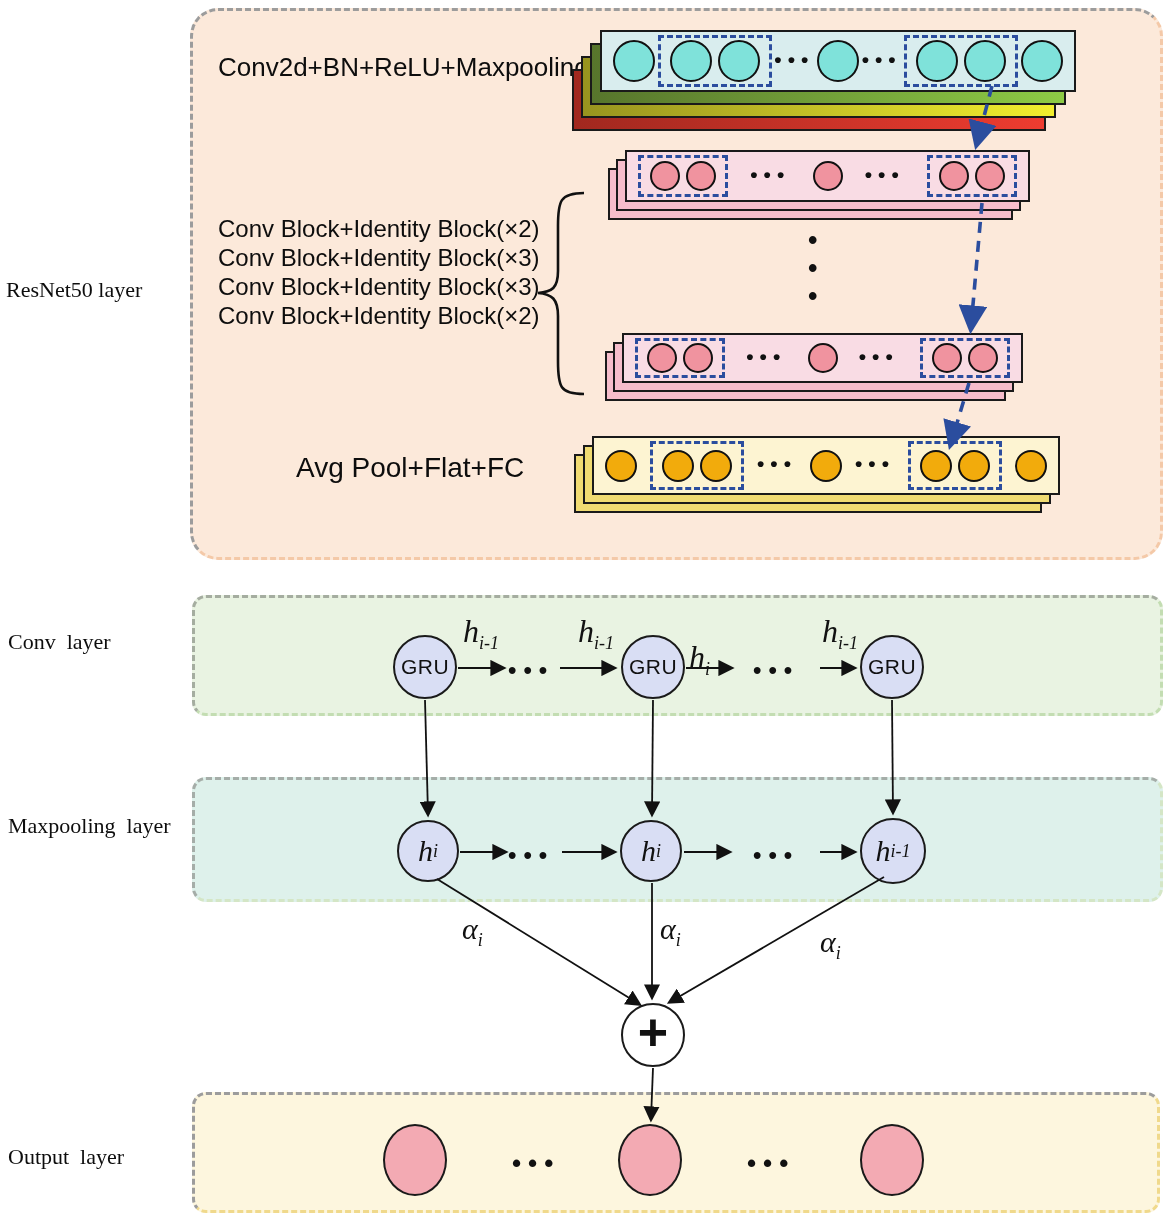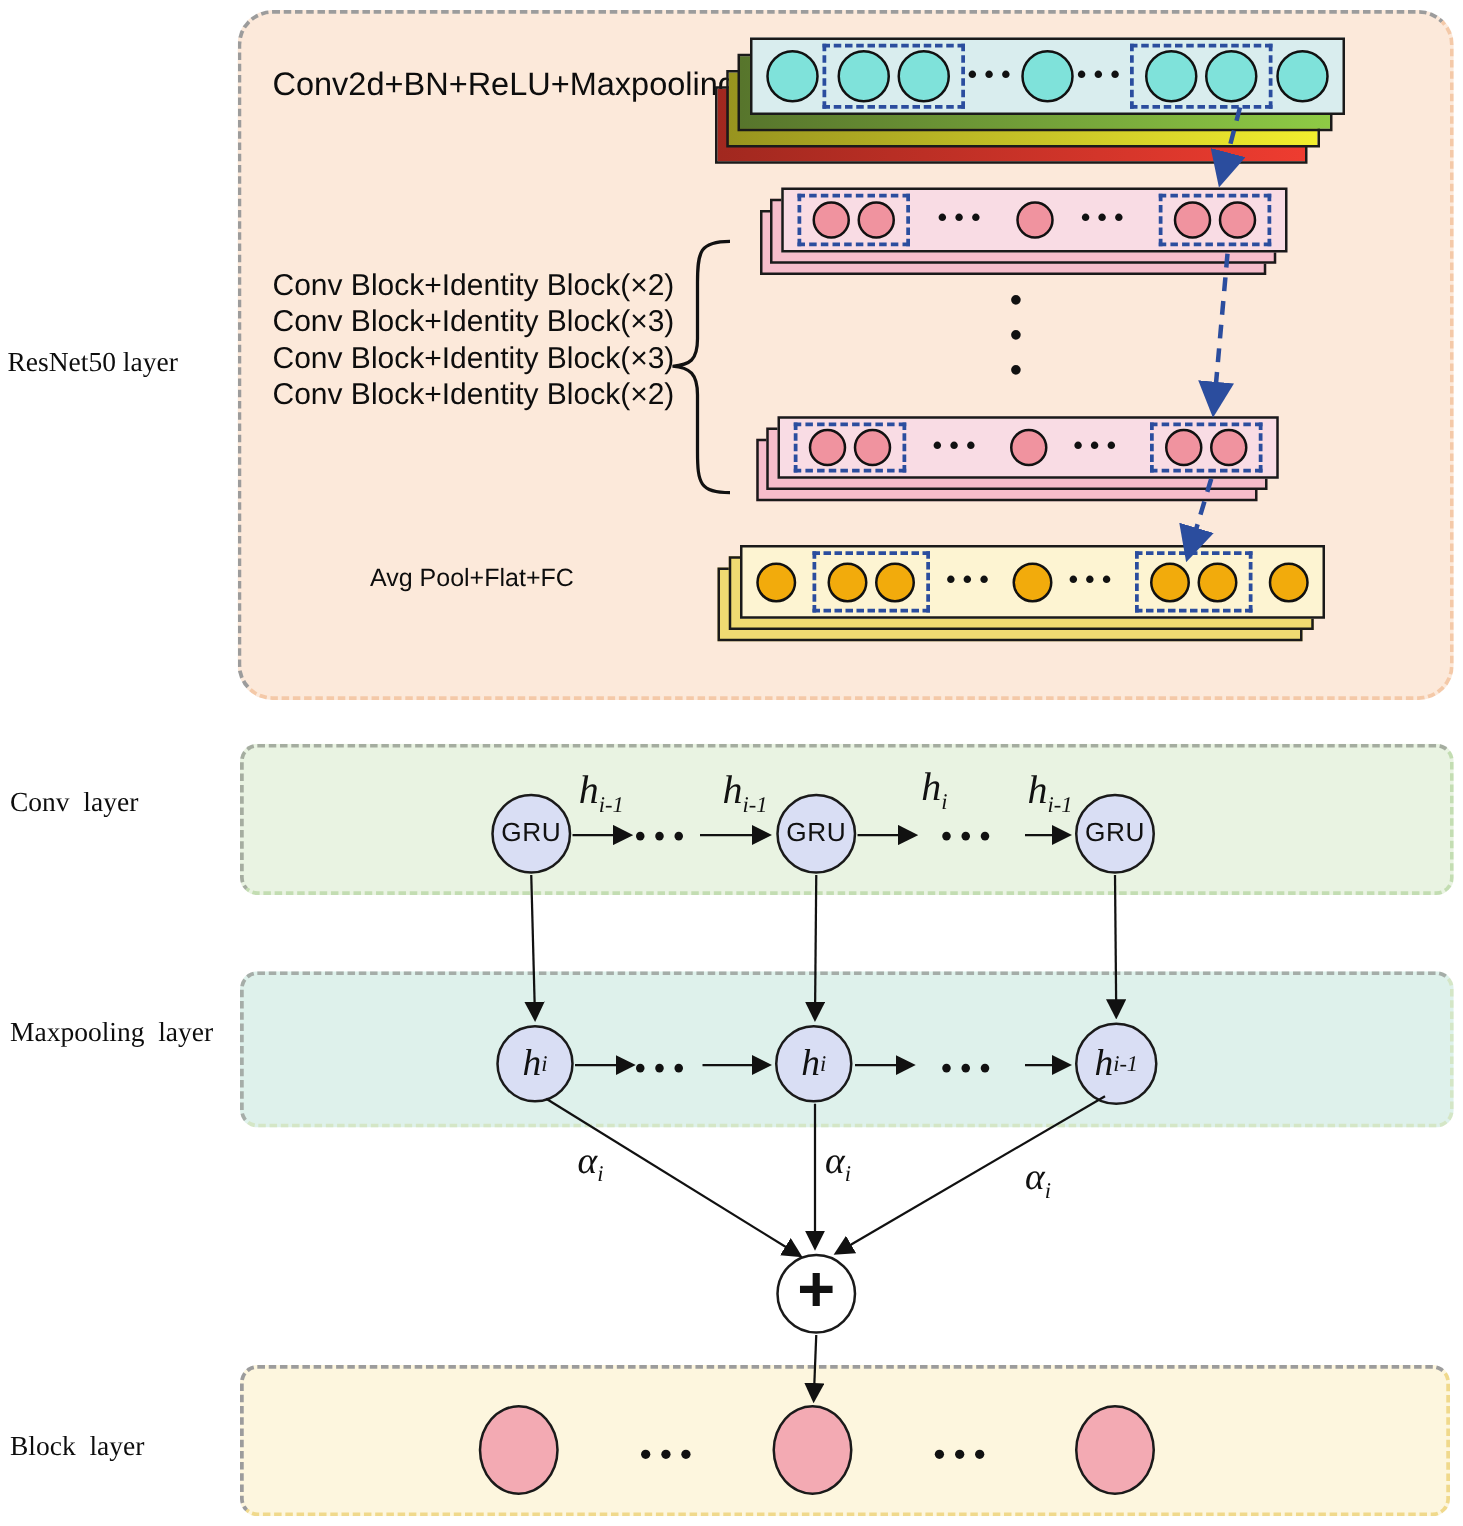--- a/index.html
+++ b/index.html
@@ -12,21 +12,21 @@
   #bigru-box{left:192px;top:595px;width:971px;height:121px;border-radius:14px;
     background:#e9f3e2;border-color:#a5ada0 #c3ddb2 #c3ddb2 #a5ada0;}
   #attention-box{left:192px;top:777px;width:971px;height:125px;border-radius:14px;
     background:#def1eb;border-color:#a5ada8 #d4e6c6 #d4e6c6 #a5ada8;}
   #output-box{left:192px;top:1092px;width:968px;height:121px;border-radius:14px;
     background:#fdf6de;border-color:#9c9c9c #f0d98c #f0d98c #9c9c9c;}
   
   .side-label{position:absolute;font-family:"Liberation Serif", serif;font-size:22px;
     white-space:pre;color:#0d0d0d;}
   
-  .rn-text{position:absolute;font-size:20px;color:#0d0d0d;}
+  .rn-text{position:absolute;font-size:28px;color:#0d0d0d;}
   #conv2d-label{left:218px;top:52px;font-size:26px;}
   #block-labels{left:218px;top:214px;line-height:29px;font-size:24px;}
   #avg-label{left:296px;top:452px;}
   
   .sheet{position:absolute;border:2px solid #1a1a1a;box-sizing:border-box;}
   .bar{position:absolute;border:2px solid #1a1a1a;box-sizing:border-box;display:flex;
        align-items:center;justify-content:space-between;padding:0 11px;}
   #conv-bar{background:#d9edee;}
   .pink-bar{background:#f9dce4;}
   #fc-bar{background:#fdf4d2;}
@@ -58,21 +58,21 @@
 <div id="canvas">
 
   <div class="layer-box" id="resnet-box"></div>
   <div class="layer-box" id="bigru-box"></div>
   <div class="layer-box" id="attention-box"></div>
   <div class="layer-box" id="output-box"></div>
 
   <div class="side-label" style="left:6px;top:277px;">ResNet50 layer</div>
   <div class="side-label" style="left:8px;top:629px;">Conv  layer</div>
   <div class="side-label" style="left:8px;top:813px;">Maxpooling  layer</div>
-  <div class="side-label" style="left:8px;top:1144px;">Block  layer</div>
+  <div class="side-label" style="left:8px;top:1144px;">Output  layer</div>
 
   <div class="rn-text" id="conv2d-label">Conv2d+BN+ReLU+Maxpooling</div>
   <div class="rn-text" id="block-labels">
     <div>Conv Block+Identity Block(×2)</div>
     <div>Conv Block+Identity Block(×3)</div>
     <div>Conv Block+Identity Block(×3)</div>
     <div>Conv Block+Identity Block(×2)</div>
   </div>
   <div class="rn-text" id="avg-label">Avg Pool+Flat+FC</div>
 
@@ -146,21 +146,21 @@
       </span>
       <span class="bar-circle" style="width: 32px; height: 32px; background: rgb(242, 171, 12);"></span>
     </div>
 
   <div class="node gru-node" style="left:393px;top:635px;">GRU</div>
   <div class="node gru-node" style="left:621px;top:635px;">GRU</div>
   <div class="node gru-node" style="left:860px;top:635px;">GRU</div>
 
   <div class="h-label" style="left:463px;top:613px;"><span>h</span><sub>i-1</sub></div>
   <div class="h-label" style="left:578px;top:613px;"><span>h</span><sub>i-1</sub></div>
-  <div class="h-label" style="left:689px;top:611px;margin-left:48px;"><span>h</span><sub>i</sub></div>
+  <div class="h-label" style="left:689px;top:639px;"><span>h</span><sub>i</sub></div>
   <div class="h-label" style="left:822px;top:613px;"><span>h</span><sub>i-1</sub></div>
 
   <div class="row-dots" style="left:508px;top:658px;">•••</div>
   <div class="row-dots" style="left:753px;top:658px;">•••</div>
 
   <div class="node h-node" style="left:397px;top:820px;">
       <span>h</span>
       <sub>i</sub>
     </div>
   <div class="node h-node" style="left:620px;top:820px;">

